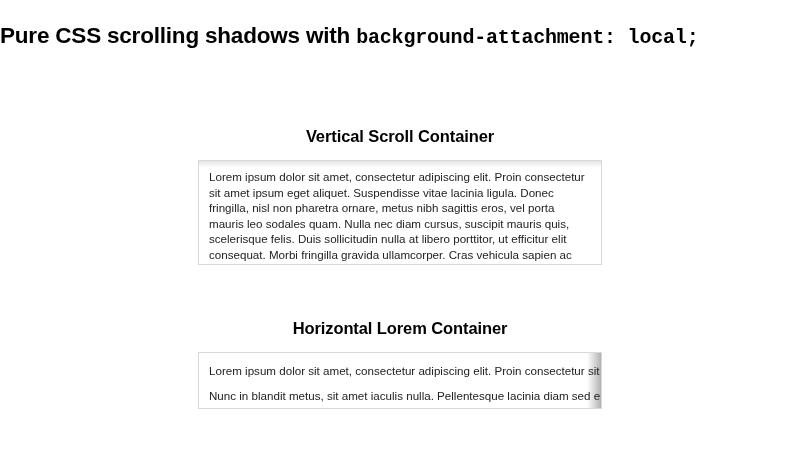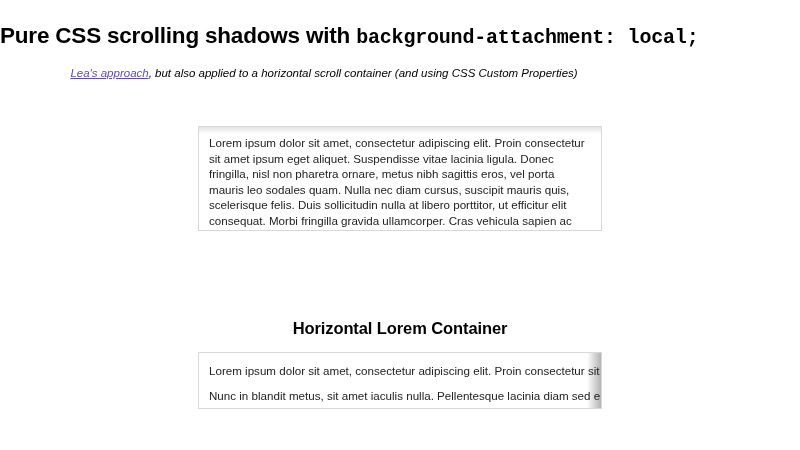--- a/index.html
+++ b/index.html
@@ -128,25 +128,23 @@
 </style>
 </head>
 <body>
 
 <div class="page">
 
   <h1 class="page-title">
     <span>Pure CSS scrolling shadows with </span><span class="mono">background-attachment: local;</span>
   </h1>
 
-  <p class="subtitle">
-    <a href="#">Lea's approach</a><span>, but also applied to a horizontal scroll container (and using CSS Custom Properties)</span>
-  </p>
 
   <div class="section section-vertical">
+    <h2 class="section-title">Vertical Scroll Container</h2>
     <div class="scroll-wrap">
       <div class="scroll-v">
         <p class="body-text">Lorem ipsum dolor sit amet, consectetur adipiscing elit. Proin consectetur sit amet ipsum eget aliquet. Suspendisse vitae lacinia ligula. Donec fringilla, nisl non pharetra ornare, metus nibh sagittis eros, vel porta mauris leo sodales quam. Nulla nec diam cursus, suscipit mauris quis, scelerisque felis. Duis sollicitudin nulla at libero porttitor, ut efficitur elit consequat. Morbi fringilla gravida ullamcorper. Cras vehicula sapien ac tellus scelerisque vehicula. Phasellus rhoncus sem eu ultricies aliquet. Suspendisse non justo at eros lacinia congue. Donec laoreet ultrices ultrices. Nulla velit velit, aliquet quis blandit sodales, suscipit scelerisque tortor. Donec non aliquet ipsum, sit</p>
       </div>
     </div>
   </div>
 
   <div class="section section-horizontal">
     <h2 class="section-title">Horizontal Lorem Container</h2>
     <div class="scroll-wrap">

